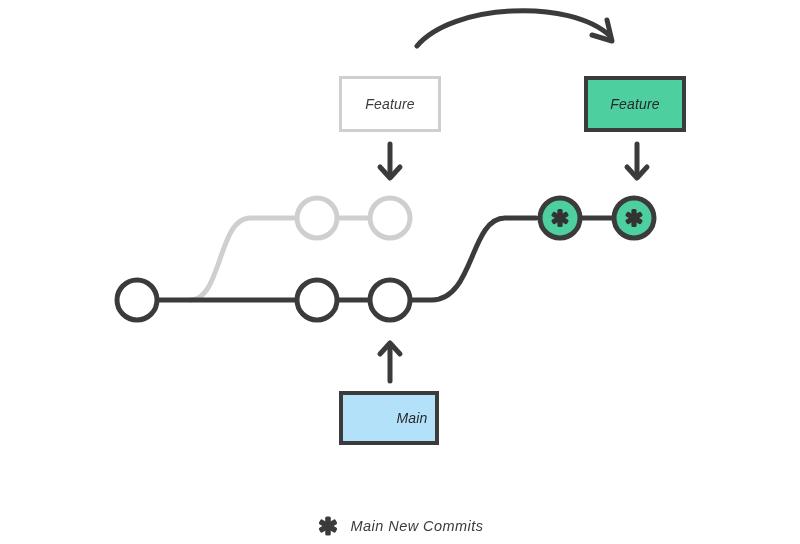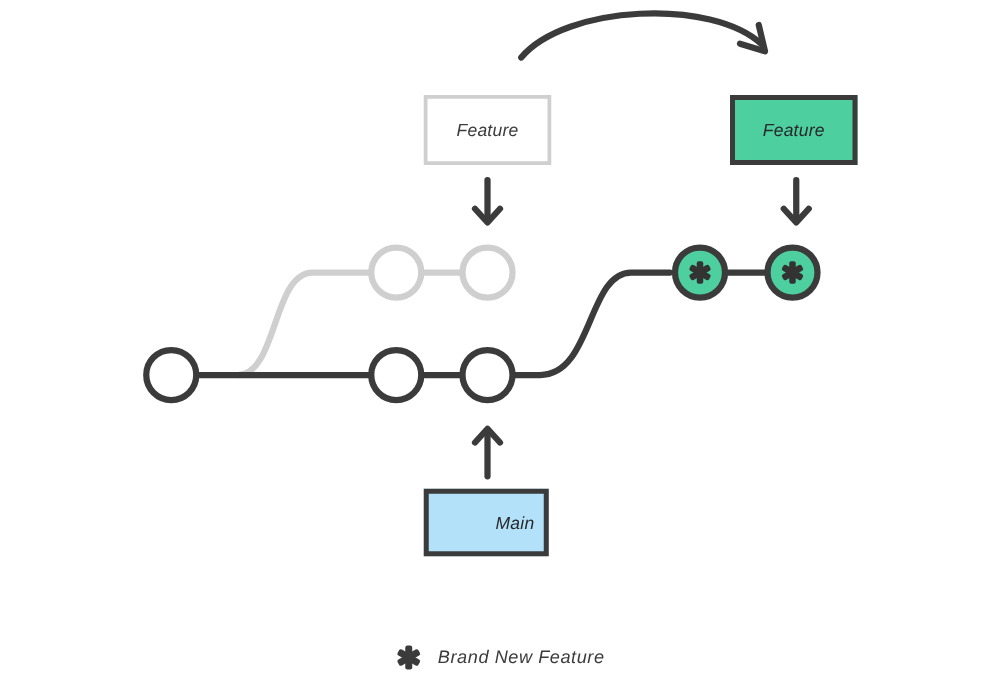--- a/index.html
+++ b/index.html
@@ -168,16 +168,16 @@
 
   <div id="legend">
     <svg class="legend-icon" width="22" height="22" viewBox="-11 -11 22 22">
       <g fill="#3b3b3b">
         <rect x="-2.8" y="-9.6" width="5.6" height="19.2" rx="1.7"></rect>
         <rect x="-2.8" y="-9.6" width="5.6" height="19.2" rx="1.7" transform="rotate(60)"></rect>
         <rect x="-2.8" y="-9.6" width="5.6" height="19.2" rx="1.7" transform="rotate(120)"></rect>
         <circle cx="0" cy="0" r="4.6"></circle>
       </g>
     </svg>
-    <span id="legend-label">Brand New Feature</span>
+    <span id="legend-label">Main New Commits</span>
   </div>
 
 </div>
 
 </body></html>

